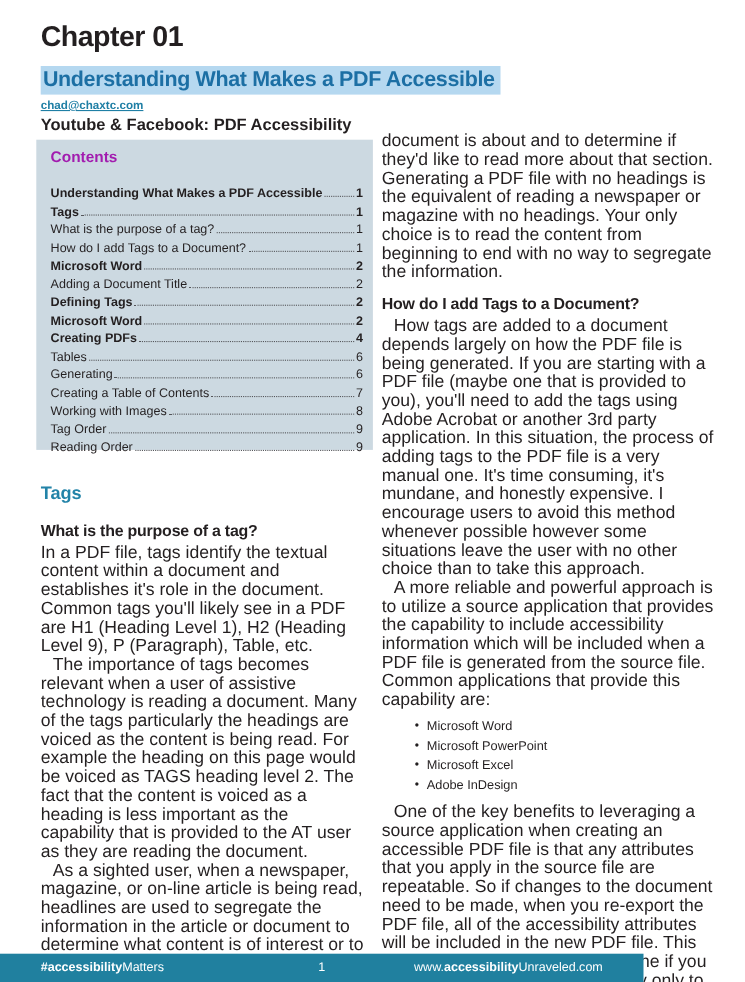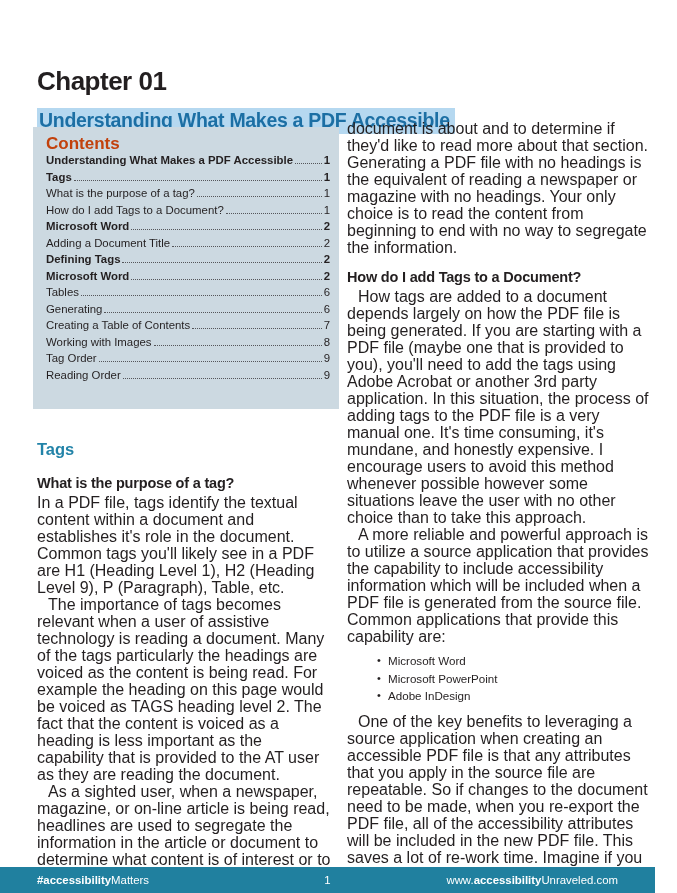--- a/index.html
+++ b/index.html
@@ -8,21 +8,21 @@
     position:relative;
     width:677px; height:893px;
     background:#ffffff;
     font-family:"Liberation Sans", sans-serif;
     color:#231f20;
     overflow:hidden;
     margin:0 auto;
   }
 
   
-  .header { position:absolute; left:37px; top:18px; width:420px;margin-top:48px; }
+  .header { position:absolute; left:37px; top:18px; width:420px; }
   .chapter-title { font-size:26px; font-weight:bold; color:#231f20; letter-spacing:-0.5px; }
   .subtitle {
     display:inline-block;
     margin-top:11px;
     font-size:19.5px; font-weight:bold;
     color:#1c6fa4;
     background:#b5d8f0;
     padding:1px 5px 2px 2px;
     letter-spacing:-0.3px;
   }
@@ -39,21 +39,21 @@
   
   .logo { position:absolute; right:18px; top:13px; width:202px; height:94px; }
 
   
   .contents-box {
     position:absolute; left:33px; top:127px;
     width:306px; height:282px;
     background:#ccd9e1;
     padding:7px 9px 6px 13px;
   }
-  .contents-title { font-size:17px; font-weight:bold; color:#c2410c; margin-bottom:0; }
+  .contents-title { font-size:14px; font-weight:bold; color:#a21caf; margin-bottom:20px; }
   .toc-row {
     display:flex; align-items:baseline;
     height:16.5px; font-size:11.4px; color:#231f20;
   }
   .toc-row .leader {
     flex:1;
     border-bottom:1.6px dotted #55565a;
     margin:0 2px 3px 2px;
     min-width:8px;
   }
@@ -73,21 +73,21 @@
   .bullet-item { position:relative; padding-left:41px; line-height:17.5px; }
   .bullet-item::before {
     content:"•";
     position:absolute; left:30px; top:0;
     font-size:11px; line-height:17.5px; color:#231f20;
   }
 
   
   .footer {
     position:absolute; left:0; top:867px;
-    width:655px; height:26px;
+    width:585px; height:26px;
     background:#20809f;
     color:#ffffff;
     display:flex; align-items:center;
     font-size:11.4px;
     padding:0 37px;
   }
   .footer .f-left { flex:1; text-align:left; }
   .footer .f-center { flex:0 0 auto; text-align:center; }
   .footer .f-right { flex:1; text-align:right; cursor:pointer; }
   .footer .b { font-weight:bold; }
@@ -95,20 +95,23 @@
 </head>
 <body>
 
 <div class="page">
 
   <div class="header">
     <div class="chapter-title">Chapter 01</div>
     <div>
       <span class="subtitle">Understanding What Makes a PDF Accessible</span>
     </div>
+    <div>
+      <a class="email-link">chad@chaxtc.com</a>
+    </div>
     <div class="social-line">Youtube &amp; Facebook: PDF Accessibility</div>
   </div>
 
 
   <div class="contents-box">
     <div class="contents-title">Contents</div>
 
     <div class="toc-row bold">
       <span class="toc-label">Understanding What Makes a PDF Accessible</span>
       <span class="leader"></span>
@@ -141,20 +144,25 @@
     </div>
     <div class="toc-row bold">
       <span class="toc-label">Defining Tags</span>
       <span class="leader"></span>
       <span class="toc-page">2</span>
     </div>
     <div class="toc-row bold">
       <span class="toc-label">Microsoft Word</span>
       <span class="leader"></span>
       <span class="toc-page">2</span>
+    </div>
+    <div class="toc-row bold">
+      <span class="toc-label">Creating PDFs</span>
+      <span class="leader"></span>
+      <span class="toc-page">4</span>
     </div>
     <div class="toc-row">
       <span class="toc-label">Tables</span>
       <span class="leader"></span>
       <span class="toc-page">6</span>
     </div>
     <div class="toc-row">
       <span class="toc-label">Generating</span>
       <span class="leader"></span>
       <span class="toc-page">6</span>
@@ -190,20 +198,21 @@
   </div>
 
   <div class="col col-right">
     <p class="body-par">document is about and to determine if they'd like to read more about that section. Generating a PDF file with no headings is the equivalent of reading a newspaper or magazine with no headings. Your only choice is to read the content from beginning to end with no way to segregate the information.</p>
     <div class="sub-heading spaced">How do I add Tags to a Document?</div>
     <p class="body-par indent">How tags are added to a document depends largely on how the PDF file is being generated. If you are starting with a PDF file (maybe one that is provided to you), you'll need to add the tags using Adobe Acrobat or another 3rd party application. In this situation, the process of adding tags to the PDF file is a very manual one. It's time consuming, it's mundane, and honestly expensive. I encourage users to avoid this method whenever possible however some situations leave the user with no other choice than to take this approach.</p>
     <p class="body-par indent">A more reliable and powerful approach is to utilize a source application that provides the capability to include accessibility information which will be included when a PDF file is generated from the source file. Common applications that provide this capability are:</p>
     <div class="bullet-list">
       <div class="bullet-item">Microsoft Word</div>
       <div class="bullet-item">Microsoft PowerPoint</div>
+      <div class="bullet-item">Microsoft Excel</div>
       <div class="bullet-item">Adobe InDesign</div>
     </div>
     <p class="body-par indent">One of the key benefits to leveraging a source application when creating an accessible PDF file is that any attributes that you apply in the source file are repeatable. So if changes to the document need to be made, when you re-export the PDF file, all of the accessibility attributes will be included in the new PDF file. This saves a lot of re-work time. Imagine if you had remediated a PDF file directly only to have changes come in or a new file supplied. All of the work that you performed directly on that PDF file would have to be redone from the beginning.</p>
   </div>
 
   <div class="footer">
     <div class="f-left"><span class="b">#accessibility</span><span>Matters</span></div>
     <div class="f-center">1</div>
     <div class="f-right"><span>www.</span><span class="b">accessibility</span><span>Unraveled.com</span></div>
   </div>

